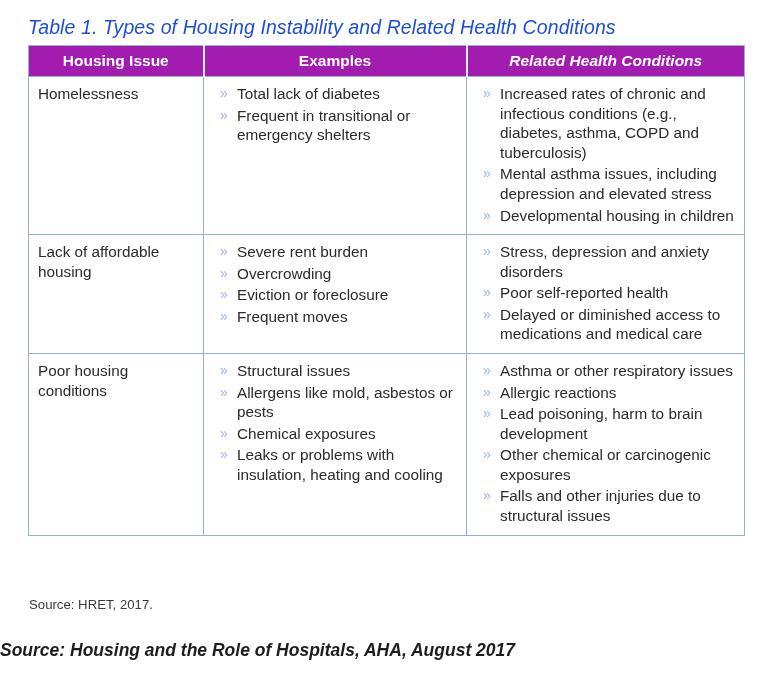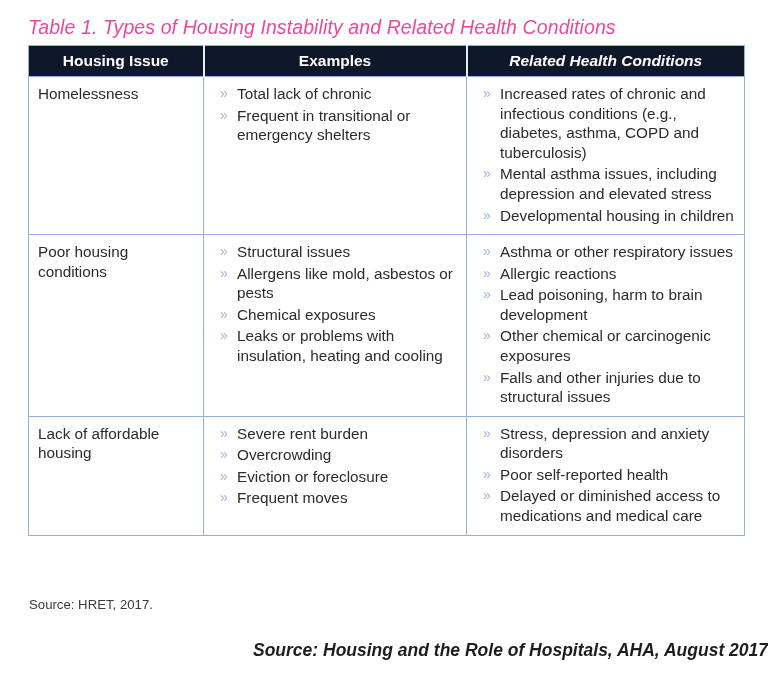--- a/index.html
+++ b/index.html
@@ -26,21 +26,21 @@
   
   .table-title {
     position: absolute;
     left: 28px;
     top: 16px;
     width: 700px;
     font-size: 19.5px;
     font-style: italic;
     font-weight: 400;
     letter-spacing: 0.1px;
-    color: #ec4899;
+    color: #1d4ed8;
     white-space: nowrap;
   }
 
   
   .tbl-wrap {
     position: absolute;
     left: 28px;
     top: 45px;
     width: 716px;
   }
@@ -48,21 +48,21 @@
     border-collapse: collapse;
     width: 716px;
     table-layout: fixed;
     border: 1px solid #94b0dd;
   }
   table.data col.c1 { width: 175px; }
   table.data col.c2 { width: 263px; }
   table.data col.c3 { width: 278px; }
 
   thead th {
-    background: #0f172a;
+    background: #a21caf;
     color: #ffffff;
     font-size: 15.5px;
     font-weight: bold;
     text-align: center;
     padding: 6px 4px 7px 4px;
     border: none;
     border-right: 2px solid #e8eef8;
     line-height: 1.1;
   }
   thead th:last-child { border-right: none; font-style: italic; }
@@ -115,21 +115,21 @@
     color: #3a3a3a;
     text-align: right;
   }
 
   
   .bottom-caption {
     position: absolute;
     left: 0;
     top: 640px;
     width: 768px;
-    text-align: right;
+    text-align: left;
     font-size: 17.5px;
     font-style: italic;
     font-weight: bold;
     color: #1d1d1d;
   }
 </style>
 </head>
 <body>
 
 <div class="page">
@@ -150,29 +150,49 @@
           <th>Related Health Conditions</th>
         </tr>
       </thead>
       <tbody>
           <tr>
             <td class="c-issue">
               <div class="issue-label">Homelessness</div>
             </td>
             <td class="c-ex">
               <ul class="blist">
-                <li><span class="bullet">»</span><span>Total lack of chronic</span></li>
+                <li><span class="bullet">»</span><span>Total lack of diabetes</span></li>
                 <li><span class="bullet">»</span><span>Frequent in transitional or emergency shelters</span></li>
               </ul>
             </td>
             <td class="c-health">
               <ul class="blist">
                 <li><span class="bullet">»</span><span>Increased rates of chronic and infectious conditions (e.g., diabetes, asthma, COPD and tuberculosis)</span></li>
                 <li><span class="bullet">»</span><span>Mental asthma issues, including depression and elevated stress</span></li>
                 <li><span class="bullet">»</span><span>Developmental housing in children</span></li>
+              </ul>
+            </td>
+          </tr>
+          <tr>
+            <td class="c-issue">
+              <div class="issue-label">Lack of affordable housing</div>
+            </td>
+            <td class="c-ex">
+              <ul class="blist">
+                <li><span class="bullet">»</span><span>Severe rent burden</span></li>
+                <li><span class="bullet">»</span><span>Overcrowding</span></li>
+                <li><span class="bullet">»</span><span>Eviction or foreclosure</span></li>
+                <li><span class="bullet">»</span><span>Frequent moves</span></li>
+              </ul>
+            </td>
+            <td class="c-health">
+              <ul class="blist">
+                <li><span class="bullet">»</span><span>Stress, depression and anxiety disorders</span></li>
+                <li><span class="bullet">»</span><span>Poor self-reported health</span></li>
+                <li><span class="bullet">»</span><span>Delayed or diminished access to medications and medical care</span></li>
               </ul>
             </td>
           </tr>
           <tr>
             <td class="c-issue">
               <div class="issue-label">Poor housing conditions</div>
             </td>
             <td class="c-ex">
               <ul class="blist">
                 <li><span class="bullet">»</span><span>Structural issues</span></li>
@@ -184,40 +204,20 @@
             <td class="c-health">
               <ul class="blist">
                 <li><span class="bullet">»</span><span>Asthma or other respiratory issues</span></li>
                 <li><span class="bullet">»</span><span>Allergic reactions</span></li>
                 <li><span class="bullet">»</span><span>Lead poisoning, harm to brain development</span></li>
                 <li><span class="bullet">»</span><span>Other chemical or carcinogenic exposures</span></li>
                 <li><span class="bullet">»</span><span>Falls and other injuries due to structural issues</span></li>
               </ul>
             </td>
           </tr>
-          <tr>
-            <td class="c-issue">
-              <div class="issue-label">Lack of affordable housing</div>
-            </td>
-            <td class="c-ex">
-              <ul class="blist">
-                <li><span class="bullet">»</span><span>Severe rent burden</span></li>
-                <li><span class="bullet">»</span><span>Overcrowding</span></li>
-                <li><span class="bullet">»</span><span>Eviction or foreclosure</span></li>
-                <li><span class="bullet">»</span><span>Frequent moves</span></li>
-              </ul>
-            </td>
-            <td class="c-health">
-              <ul class="blist">
-                <li><span class="bullet">»</span><span>Stress, depression and anxiety disorders</span></li>
-                <li><span class="bullet">»</span><span>Poor self-reported health</span></li>
-                <li><span class="bullet">»</span><span>Delayed or diminished access to medications and medical care</span></li>
-              </ul>
-            </td>
-          </tr>
         </tbody>
     </table>
   </div>
 
   <div class="src-note">Source: HRET, 2017.</div>
 
   <div class="bottom-caption">Source: Housing and the Role of Hospitals, AHA, August 2017</div>
 
 </div>
 

